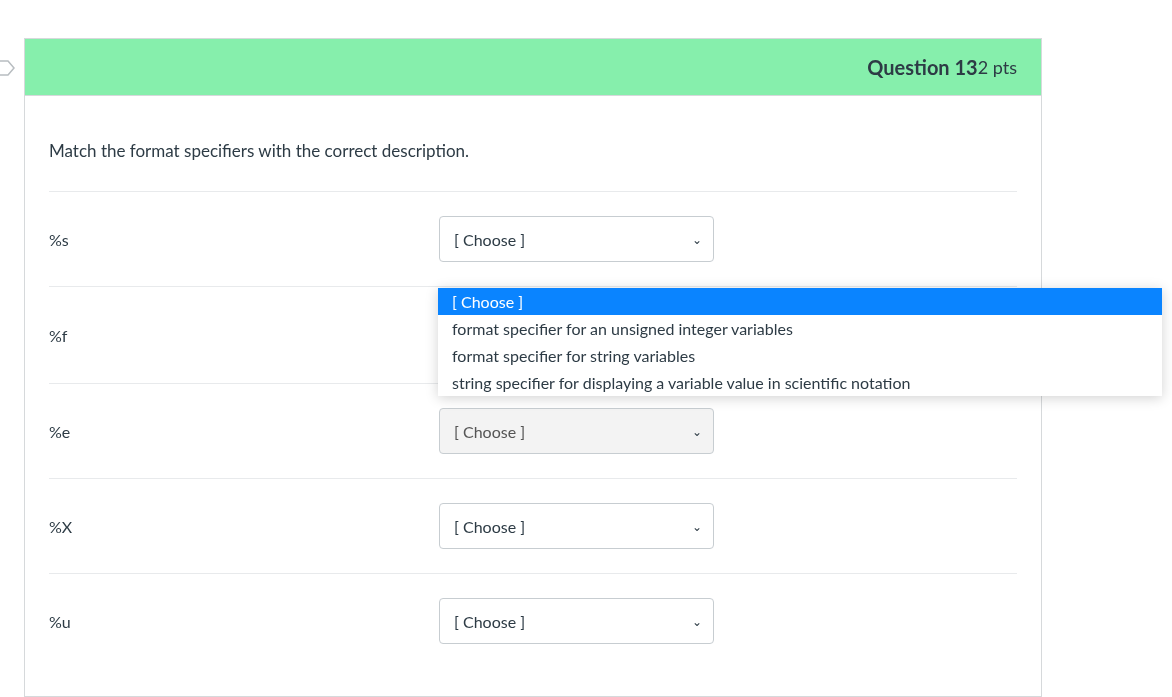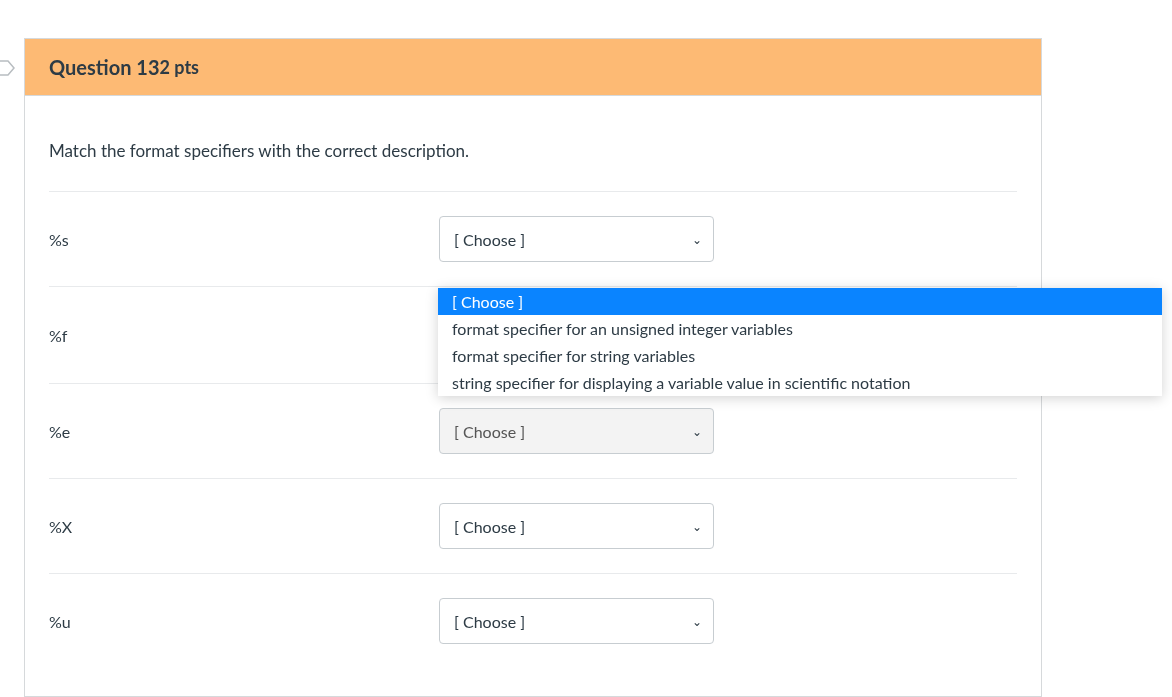--- a/index.html
+++ b/index.html
@@ -31,34 +31,34 @@
     .question-card {
       position: absolute;
       left: 24px;
       top: 38px;
       width: 1018px;
       border: 1px solid #d6d9db;
       background: #ffffff;
     }
     .question-header {
       display: flex;
-      justify-content: flex-start;
+      justify-content: flex-end;
       align-items: center;
       padding: 16px 24px;
       border-bottom: 1px solid #d6d9db;
-      background: #fdba74;
+      background: #86efac;
     }
     .question-title {
       font-size: 20px;
       font-weight: 700;
       color: #2d3b45;
     }
     .question-points {
       font-size: 18px;
-      font-weight: 700;
+      font-weight: 400;
       color: #2d3b45;
     }
     .question-body {
       padding: 44px 24px 28px 24px;
     }
     .prompt-text {
       font-size: 17px;
       color: #2d3b45;
       margin-bottom: 30px;
     }

